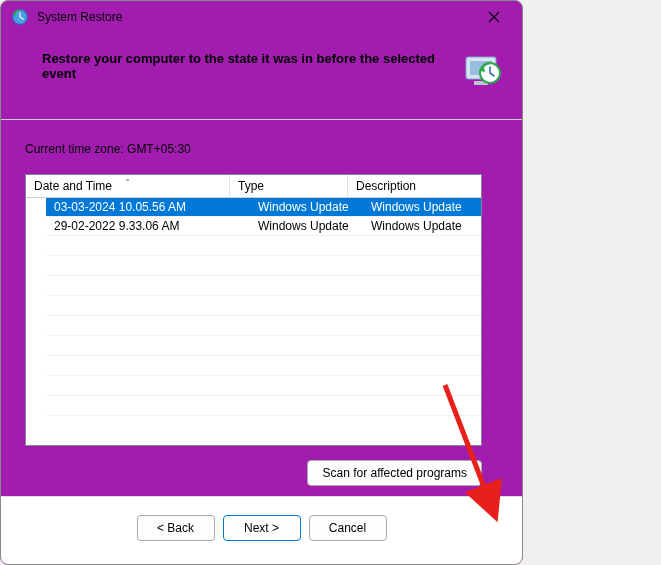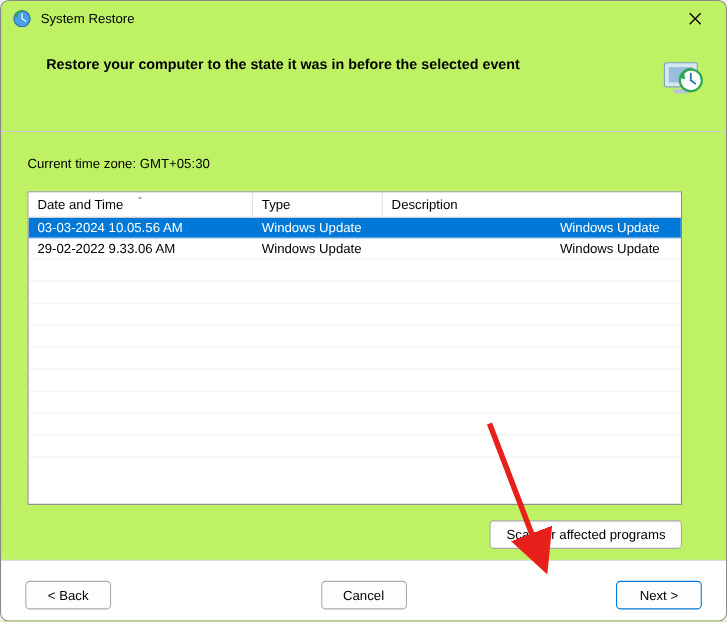--- a/index.html
+++ b/index.html
@@ -5,23 +5,23 @@
     * { box-sizing: border-box; margin: 0; padding: 0; }
     body {
       font-family: "Segoe UI", Tahoma, sans-serif;
       font-size: 12px;
       background: #f0f0f0;
       width: 661px;
       height: 565px;
       overflow: hidden;
     }
     .window {
-      width: 661px;
+      width: 523px;
       height: 565px;
-      background: #bef264;
+      background: #a21caf;
       border: 1px solid #888;
       border-radius: 8px;
       overflow: hidden;
       display: flex;
       flex-direction: column;
     }
     .titlebar {
       display: flex;
       align-items: center;
       padding: 6px 8px 6px 10px;
@@ -100,20 +100,21 @@
       position: absolute;
       top: -1px;
       left: 50%;
       transform: translateX(-50%);
       font-size: 8px;
       color: #666;
     }
     .tbl-body {
       flex: 1;
       overflow: auto;
+      margin-left: 20px;
     }
     .tbl-body .tr {
       display: flex;
       border-bottom: 1px solid #f0f0f0;
     }
     .tbl-body .td {
       padding: 2px 8px;
       font-size: 12px;
       white-space: nowrap;
       overflow: hidden;
@@ -142,23 +143,23 @@
       border-radius: 4px;
       cursor: pointer;
       font-family: inherit;
       min-width: 78px;
     }
     .btn.default-btn {
       border: 1.5px solid #0078d7;
     }
     .footer {
       display: flex;
-      justify-content: space-between;
+      justify-content: center;
       gap: 8px;
-      padding: 18px 22px 10px 22px;
+      padding: 18px 22px 23px 22px;
       border-top: 1px solid #ddd;
       background: #fff;
     }
     .arrow-overlay {
       position: fixed;
       left: 0; top: 0;
       width: 661px; height: 565px;
       pointer-events: none;
     }
   </style>
@@ -237,22 +238,22 @@
       </div>
     </div>
 
     <div class="scan-row">
       <button class="btn">Scan for affected programs</button>
     </div>
   </div>
 
   <div class="footer">
     <button class="btn">&lt; Back</button>
+    <button class="btn default-btn">Next &gt;</button>
     <button class="btn">Cancel</button>
-    <button class="btn default-btn">Next &gt;</button>
   </div>
 </div>
 
 <svg class="arrow-overlay">
   <defs>
     <marker id="arrowhead" markerWidth="8" markerHeight="8" refX="6" refY="4" orient="auto">
       <polygon points="0 0, 8 4, 0 8" fill="#e8201b"></polygon>
     </marker>
   </defs>
   <line x1="445" y1="385" x2="494" y2="513" stroke="#e8201b" stroke-width="5" marker-end="url(#arrowhead)"></line>

